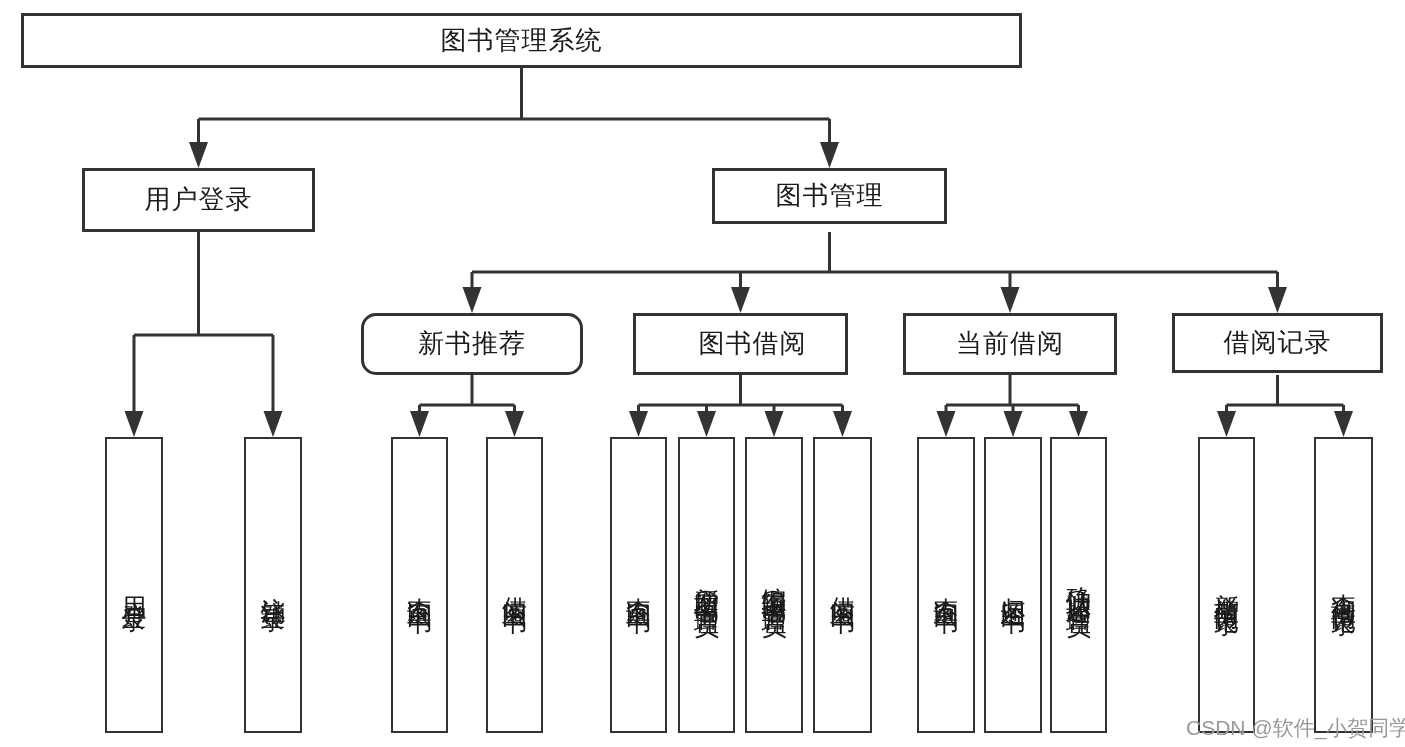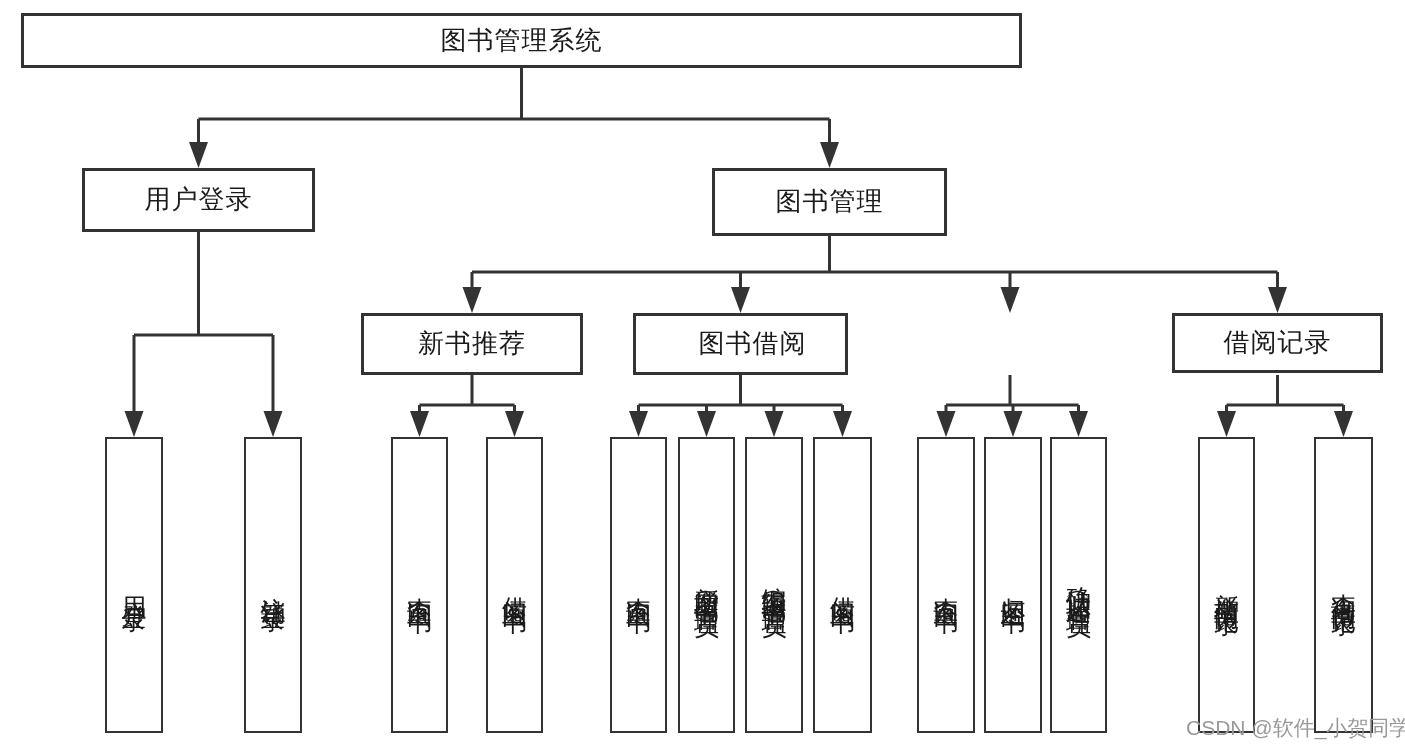--- a/index.html
+++ b/index.html
@@ -107,29 +107,32 @@
       </g>
     </svg>
 
   <div class="node h" style="left:21px; top:13px; width:1001px; height:55px;">
     <span>图书管理系统</span>
   </div>
 
   <div class="node h" style="left:82px; top:168px; width:233px; height:64px;">
     <span>用户登录</span>
   </div>
-  <div class="node h" style="left:712px; top:168px; width:235px; height:68px;">
+  <div class="node h" style="left:712px; top:168px; width:235px; height:56px;">
     <span>图书管理</span>
   </div>
 
-  <div class="node h" style="left:361px; top:313px; width:222px; height:62px;">
+  <div class="node h" style="left:361px; top:313px; width:222px; height:62px;border-radius:15px;">
     <span>新书推荐</span>
   </div>
   <div class="node h" style="left:633px; top:313px; width:215px; height:62px;padding-left:24px;">
     <span>图书借阅</span>
+  </div>
+  <div class="node h" style="left:903px; top:313px; width:214px; height:62px;">
+    <span>当前借阅</span>
   </div>
   <div class="node h" style="left:1172px; top:313px; width:211px; height:60px;">
     <span>借阅记录</span>
   </div>
 
   <div class="node v" style="left:105px; top:437px; width:58px; height:296px;">
     <span>用户登录</span>
   </div>
   <div class="node v" style="left:244px; top:437px; width:58px; height:296px;">
     <span>注销登录</span>

